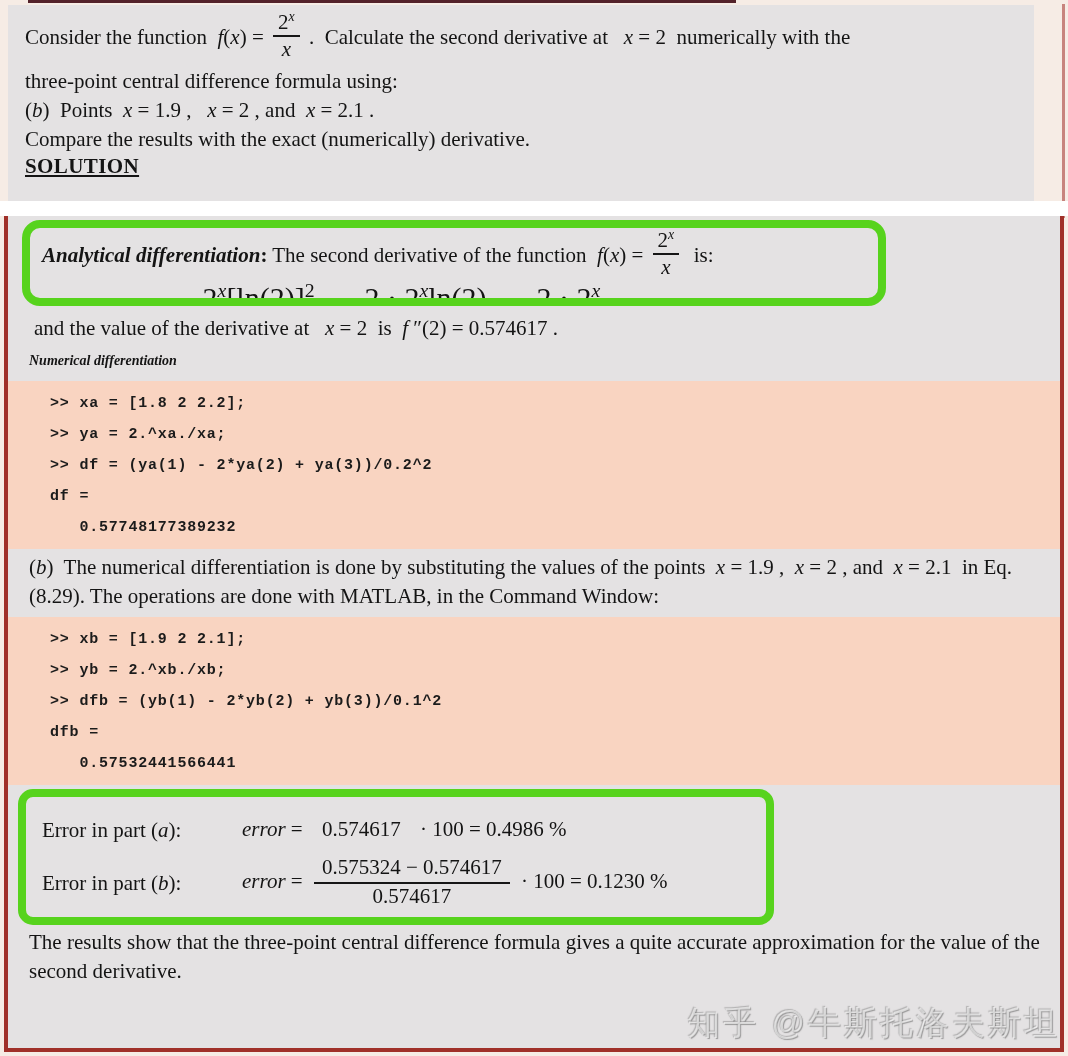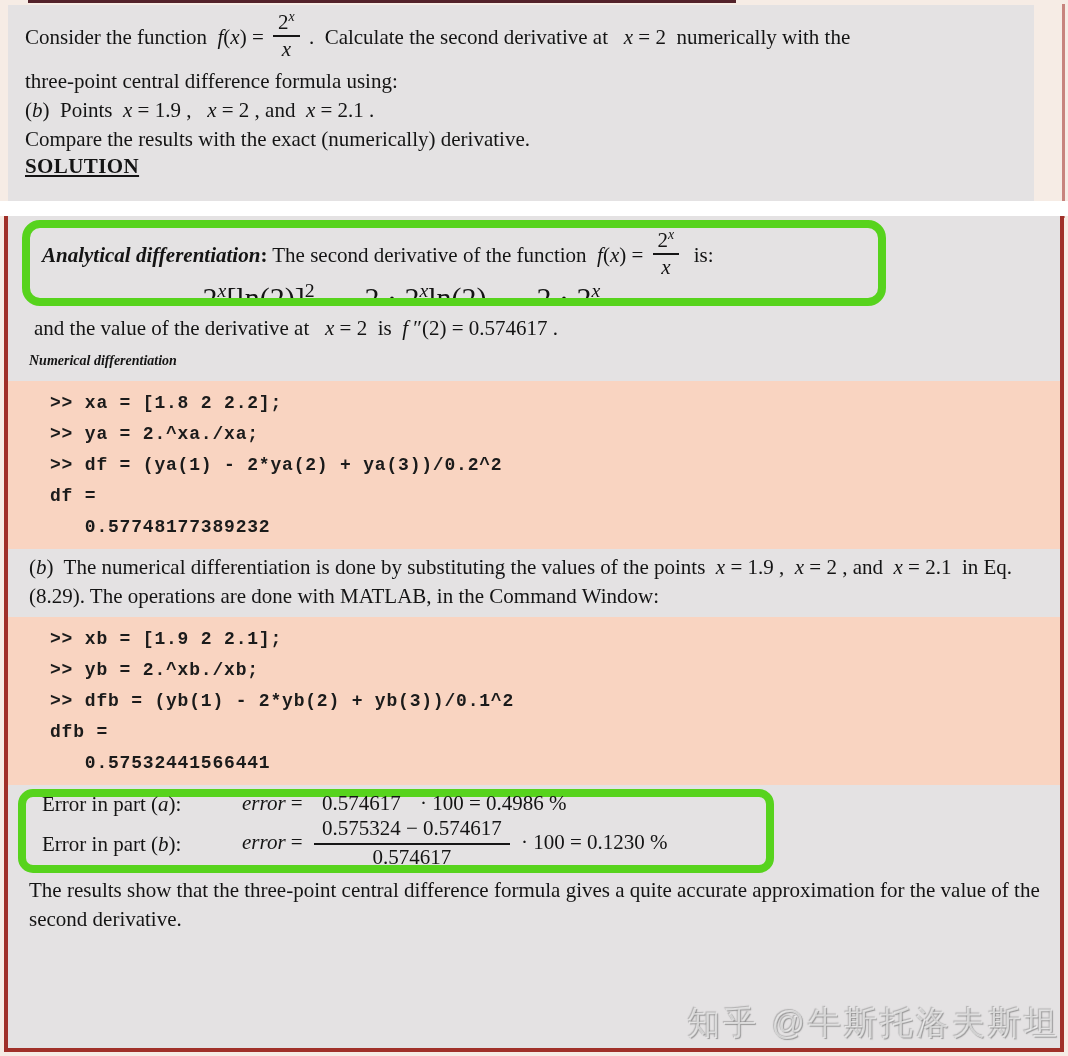--- a/index.html
+++ b/index.html
@@ -49,27 +49,27 @@
   .bi{font-weight:bold;font-style:italic;}
   .sup{font-size:.66em;vertical-align:super;line-height:0;}
   .sup.i{font-style:italic;}
 
   .value-line{margin:7px 0 2px 0;padding-left:26px!important;}
   .num-heading{margin-top:3px;font-size:14px;}
   .para{margin-top:3px;}
 
   pre.code{
     font-family:"Liberation Mono","DejaVu Sans Mono",monospace;font-weight:bold;
-    font-size:18px;line-height:31px;letter-spacing:.8px;color:#1b1b1b;
+    font-size:15px;line-height:31px;letter-spacing:.8px;color:#1b1b1b;
     background:var(--code-bg,#f9d4c1);
     margin:6px 0 4px 0;padding:7px 8px 6px 42px;white-space:pre;
   }
 
   .box-b{
-    margin:4px 0 3px 10px;width:756px;height:84px;border-radius:15px;
+    margin:4px 0 3px 10px;width:756px;height:136px;border-radius:15px;
     display:flex;flex-direction:column;justify-content:center;
     padding:0 6px 0 16px;
   }
   .err-row{font-size:21px;white-space:pre;height:53px;display:flex;align-items:center;}
   .err-label{display:inline-block;width:200px;}
   .err-formula .frac{margin:0 6px;top:-1px;}
   .err-formula .frac .num,.err-formula .frac .den{line-height:1.22;padding:0 8px 1px;}
 
   .conclusion{margin-top:1px;}
 

